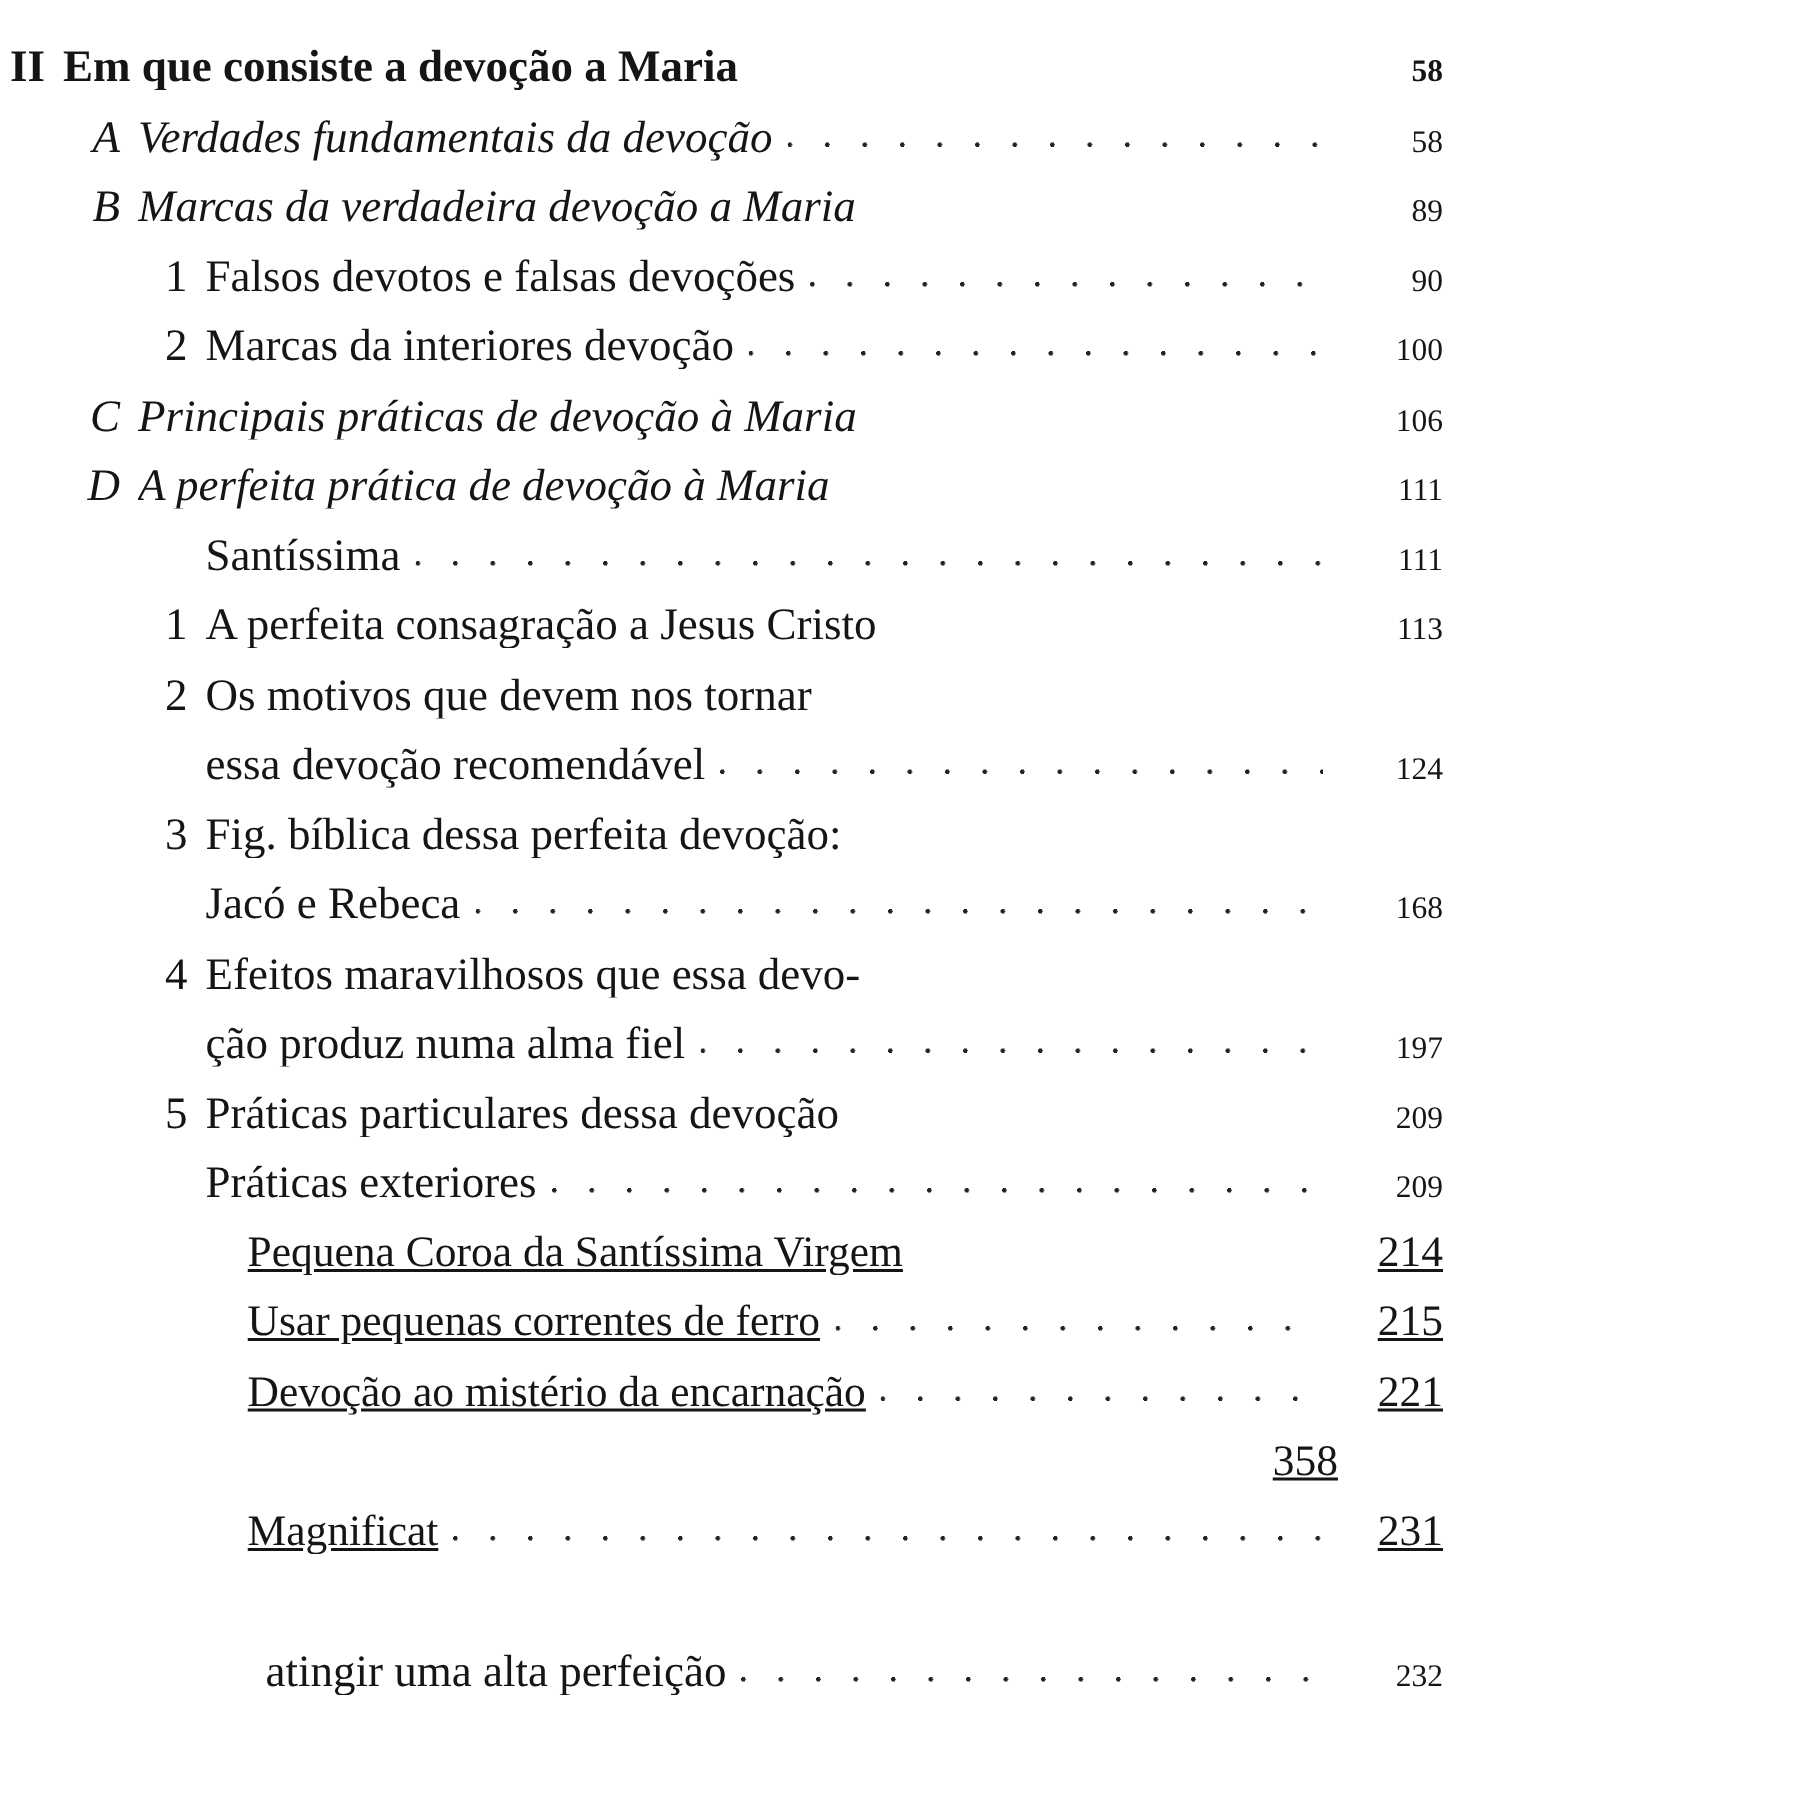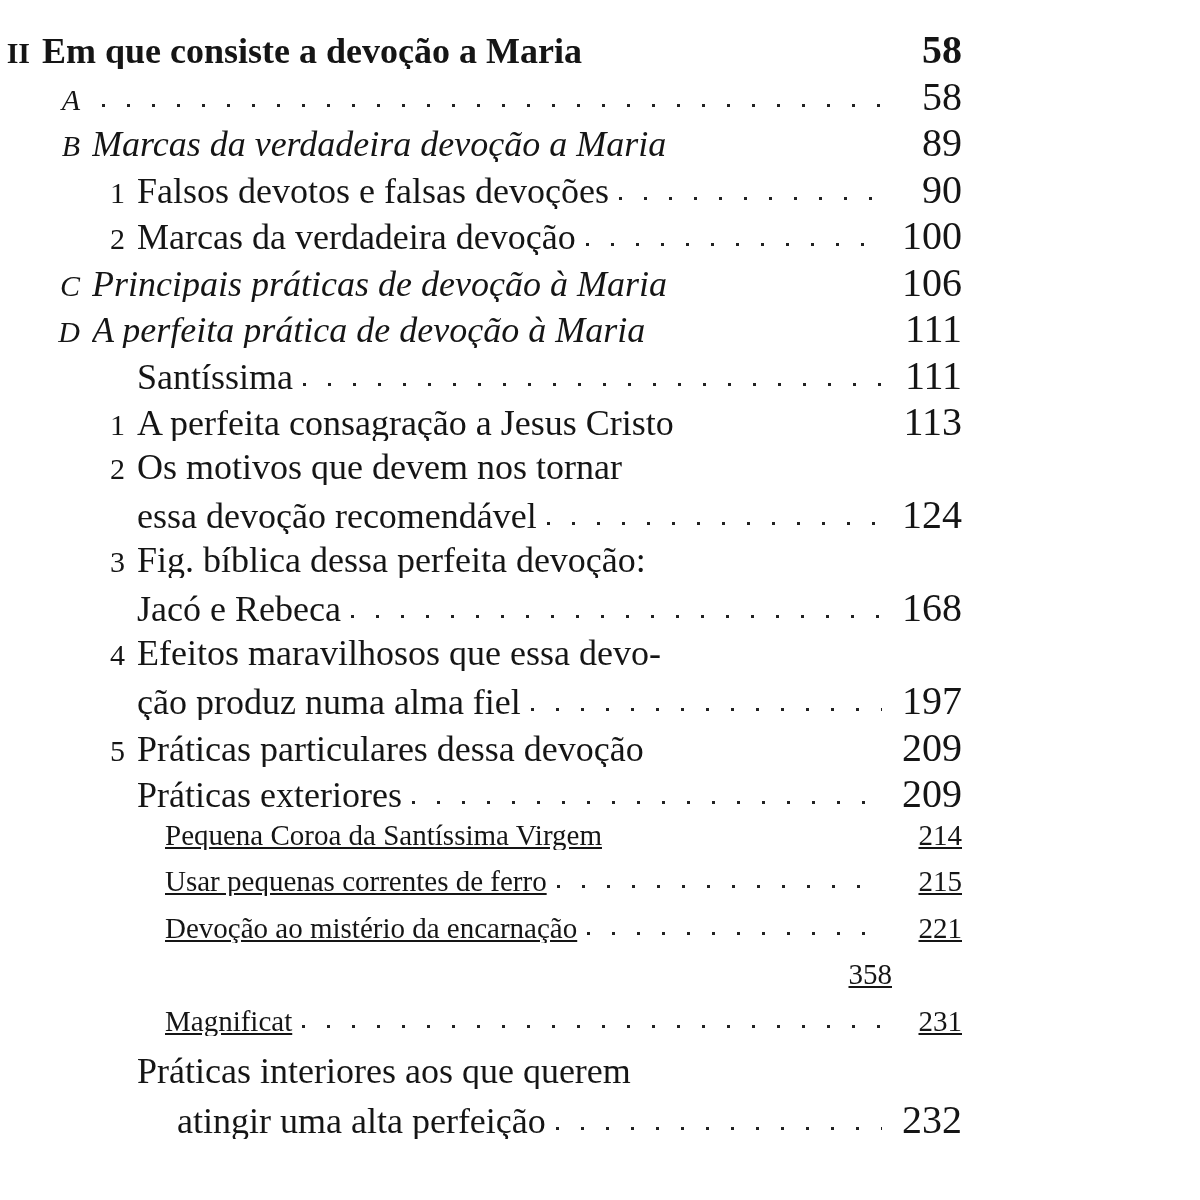--- a/index.html
+++ b/index.html
@@ -45,21 +45,21 @@
 
   .title-cell {
     display: flex;
     align-items: baseline;
     min-width: 0;
     overflow: hidden;
     white-space: nowrap;
   }
 
   .title {
-    font-size: 36px;
+    font-size: 30px;
     line-height: 1;
     white-space: nowrap;
   }
 
   
   .leaders {
     flex: 1 1 auto;
     min-width: 0;
     overflow: hidden;
     margin: 0 10px;
@@ -74,21 +74,21 @@
     bottom: 0.16em;
     height: 3px;
     background-image: radial-gradient(circle at 1.5px 1.5px, #222 1.5px, rgba(0,0,0,0) 1.6px);
     background-size: 25px 3px;
     background-repeat: repeat-x;
   }
   .leaders.none::before { background-image: none; }
 
   .page {
     text-align: right;
-    font-size: 40px;
+    font-size: 21px;
     line-height: 1;
     white-space: nowrap;
     padding-left: 6px;
   }
 
   
   .lvl-roman { --indent: 0px; --marker-w: 42px; font-weight: 700; }
   .lvl-roman .title, .lvl-roman .marker, .lvl-roman .page { font-weight: 700; }
 
   .lvl-letter { --indent: 50px; --marker-w: 42px; font-style: italic; }
@@ -117,20 +117,21 @@
       <span class="marker">II</span>
       <span class="title-cell">
         <span class="title">Em que consiste a devoção a Maria</span>
         <span class="leaders none"></span>
       </span>
       <span class="page">58</span>
     </div>
     <div class="entry lvl-letter">
       <span class="marker">A</span>
       <span class="title-cell">
+        <span class="title">Verdades fundamentais da devoção</span>
         <span class="leaders"></span>
       </span>
       <span class="page">58</span>
     </div>
     <div class="entry lvl-letter">
       <span class="marker">B</span>
       <span class="title-cell">
         <span class="title">Marcas da verdadeira devoção a Maria</span>
         <span class="leaders none"></span>
       </span>
@@ -140,21 +141,21 @@
       <span class="marker">1</span>
       <span class="title-cell">
         <span class="title">Falsos devotos e falsas devoções</span>
         <span class="leaders"></span>
       </span>
       <span class="page">90</span>
     </div>
     <div class="entry lvl-num">
       <span class="marker">2</span>
       <span class="title-cell">
-        <span class="title">Marcas da verdadeira devoção</span>
+        <span class="title">Marcas da interiores devoção</span>
         <span class="leaders"></span>
       </span>
       <span class="page">100</span>
     </div>
     <div class="entry lvl-letter">
       <span class="marker">C</span>
       <span class="title-cell">
         <span class="title">Principais práticas de devoção à Maria</span>
         <span class="leaders none"></span>
       </span>
@@ -280,21 +281,20 @@
       <span class="marker"></span>
       <span class="title-cell">
         <span class="title">Magnificat</span>
         <span class="leaders"></span>
       </span>
       <span class="page">231</span>
     </div>
     <div class="entry lvl-plain no-page">
       <span class="marker"></span>
       <span class="title-cell">
-        <span class="title">Práticas interiores aos que querem</span>
         <span class="leaders none"></span>
       </span>
       <span class="page"></span>
     </div>
     <div class="entry cont deep">
       <span class="marker"></span>
       <span class="title-cell">
         <span class="title">atingir uma alta perfeição</span>
         <span class="leaders"></span>
       </span>

